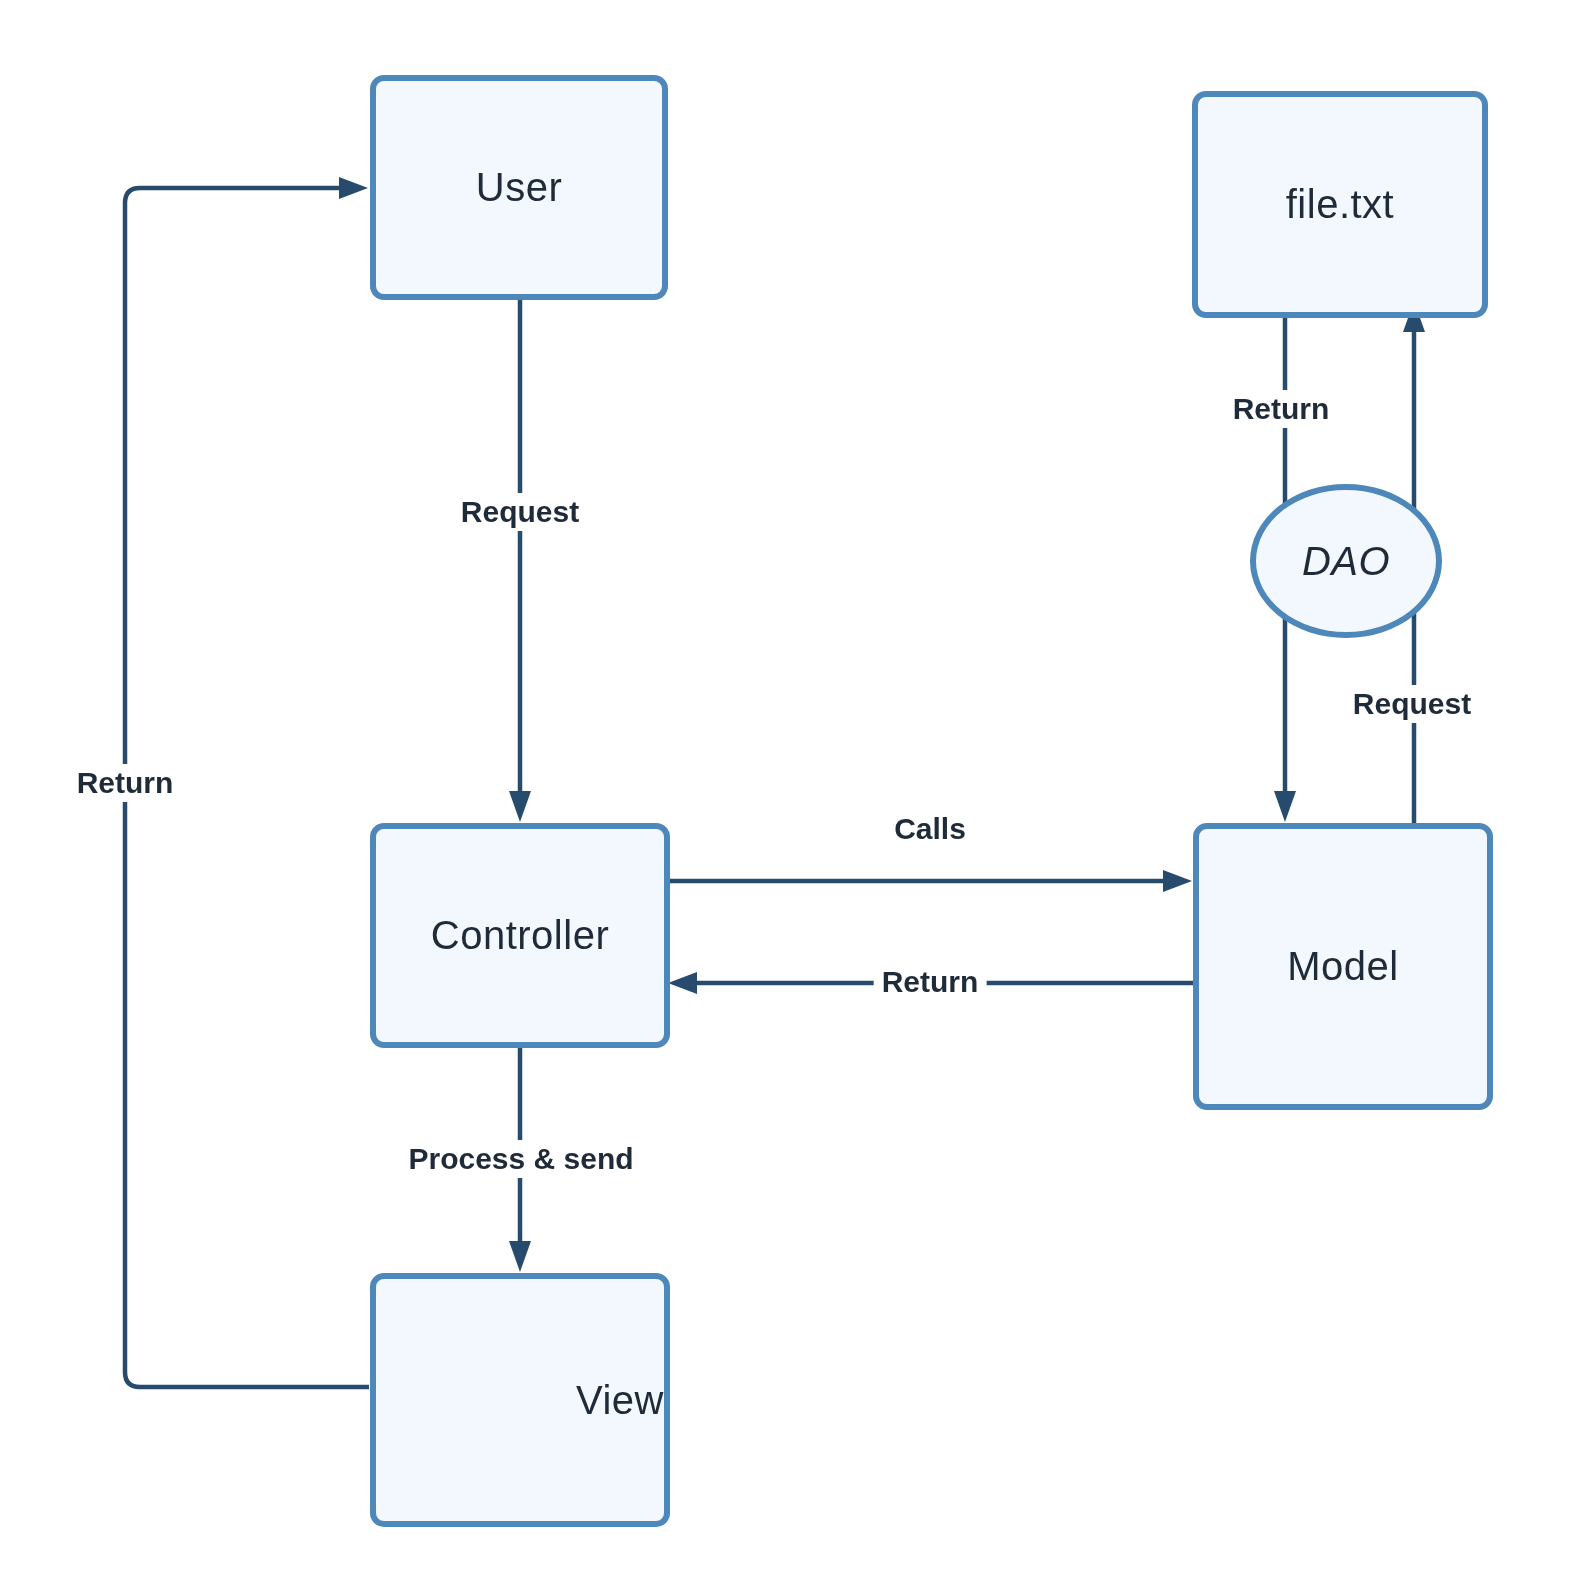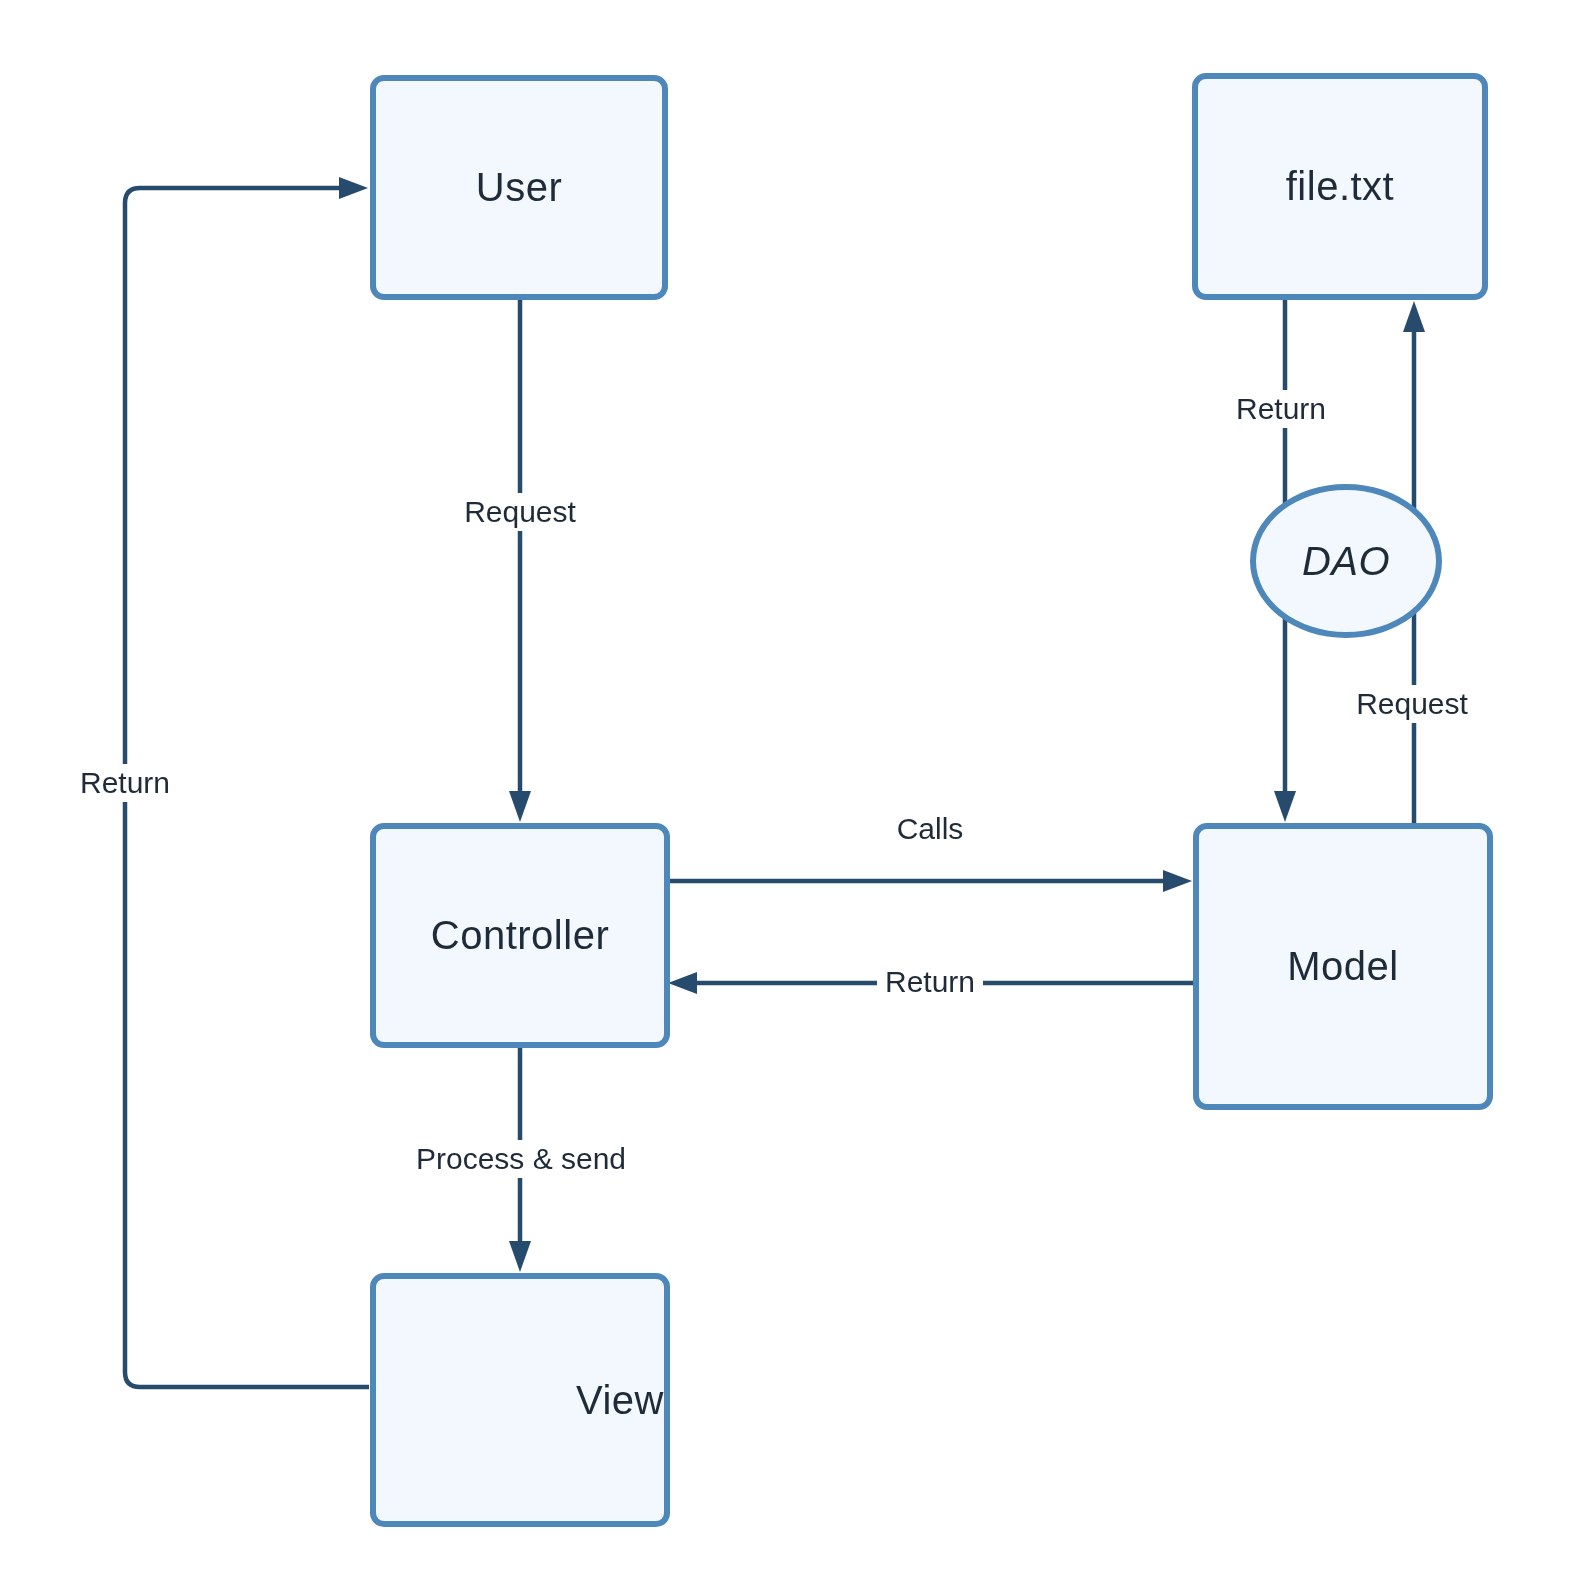--- a/index.html
+++ b/index.html
@@ -41,20 +41,21 @@
     white-space: nowrap;
   }
   .edge-label {
     position: absolute;
     transform: translate(-50%, -50%);
     background: #ffffff;
     padding: 2px 8px;
     font-size: 30px;
     color: #1f2b38;
     white-space: nowrap;
+    font-weight: bold;
   }
 </style>
 </head>
 <body>
 
 <div class="canvas">
 
   <svg class="wires" width="1569" height="1575" viewBox="0 0 1569 1575">
     <g stroke="#274b6d" stroke-width="4.5" fill="none">
 
@@ -80,21 +81,21 @@
       <polygon points="368,188 339,177 339,199"></polygon>
       <polygon points="1285,822 1274,791 1296,791"></polygon>
       <polygon points="1414,301 1403,332 1425,332"></polygon>
     </g>
   </svg>
 
   <div class="node" style="left:370px; top:75px; width:298px; height:225px;">
     <span class="node-label">User</span>
   </div>
 
-  <div class="node" style="left:1192px; top:73px; width:296px; height:227px;">
+  <div class="node" style="left:1192px; top:91px; width:296px; height:227px;">
     <span class="node-label">file.txt</span>
   </div>
 
   <div class="node" style="left:370px; top:823px; width:300px; height:225px;">
     <span class="node-label">Controller</span>
   </div>
 
   <div class="node" style="left:1193px; top:823px; width:300px; height:287px;">
     <span class="node-label">Model</span>
   </div>

